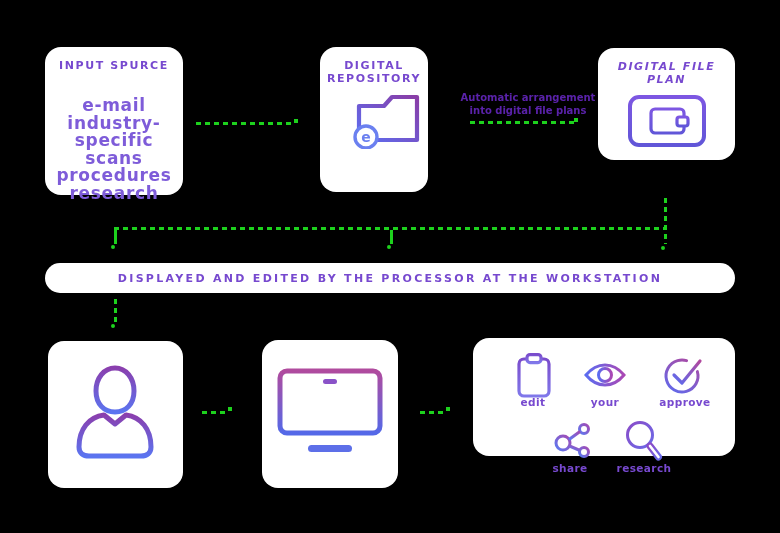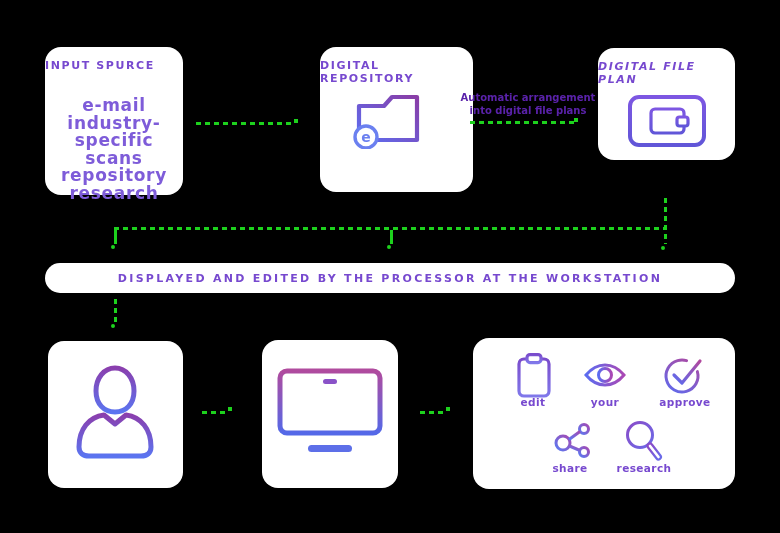--- a/index.html
+++ b/index.html
@@ -11,21 +11,21 @@
   }
   *{box-sizing:border-box;margin:0;padding:0;}
   html,body{background:#000;}
   .stage{
     position:relative;width:780px;height:533px;overflow:hidden;
     background:var(--background);
     font-family:"DejaVu Sans","Liberation Sans",sans-serif;
   }
   .card{position:absolute;background:#ffffff;border-radius:16px;}
   .card-title{
-    position:absolute;top:12px;left:0;right:0;
+    position:absolute;top:12px;left:0;right:0;text-align:center;
     font-size:11px;font-weight:700;letter-spacing:1.6px;color:var(--title-purple);
   }
   .source-list{
     position:absolute;top:50px;left:0;right:0;text-align:center;
     font-size:17px;font-weight:600;letter-spacing:0.7px;
     color:var(--list-purple);line-height:17.5px;
   }
   .flow-label{
     position:absolute;text-align:center;font-size:10px;font-weight:700;
     color:var(--label-purple);line-height:12.5px;
@@ -54,26 +54,26 @@
 <body>
 
 <div class="stage">
 
   <div class="card" style="left:45px;top:47px;width:138px;height:148px;">
     <div class="card-title">INPUT SPURCE</div>
     <div class="source-list">
       <div>e-mail</div>
       <div>industry-specific</div>
       <div>scans</div>
-      <div>repository</div>
+      <div>procedures</div>
       <div>research</div>
     </div>
   </div>
 
-  <div class="card" style="left:320px;top:47px;width:153px;height:145px;">
+  <div class="card" style="left:320px;top:47px;width:108px;height:145px;">
     <div class="card-title">DIGITAL REPOSITORY</div>
     <div class="icon-wrap" style="left:31px;top:40px;">
       <svg width="74" height="62" viewBox="0 0 74 62">
         <defs>
           <linearGradient id="gFold" x1="0" y1="1" x2="1" y2="0">
             <stop offset="0" stop-color="#5c6ef2"></stop>
               <stop offset="1" stop-color="#8a3da6"></stop>
           </linearGradient>
         </defs>
         <path d="M8 45 V19 H33 L41 10 H66 V53 H26" fill="none" stroke="url(#gFold)" stroke-width="4.2" stroke-linecap="round" stroke-linejoin="round"></path>
@@ -155,21 +155,21 @@
         <line x1="3" y1="51" x2="103" y2="51" stroke="url(#gMon)" stroke-width="4.5"></line>
         <line x1="53" y1="65" x2="53" y2="78" stroke="url(#gMon)" stroke-width="5"></line>
         <rect x="31" y="77" width="44" height="7" rx="3.5" fill="#5d6fe8"></rect>
       </svg>
     </div>
   </div>
 
   <div class="dash-h" style="left:420px;top:411px;width:26px;"></div>
   <div class="sq" style="left:446px;top:407px;"></div>
 
-  <div class="card" style="left:473px;top:338px;width:262px;height:151px;">
+  <div class="card" style="left:473px;top:338px;width:262px;height:118px;">
 
     <div class="icon-wrap" style="left:43px;top:15px;">
       <svg width="36" height="46" viewBox="0 0 36 46">
         <defs>
           <linearGradient id="gClip" x1="0" y1="0" x2="0" y2="1">
             <stop offset="0" stop-color="#7a4ccc"></stop>
               <stop offset="1" stop-color="#8078ea"></stop>
           </linearGradient>
         </defs>
         <rect x="3" y="6" width="30" height="37" rx="5" fill="none" stroke="url(#gClip)" stroke-width="3.2"></rect>

